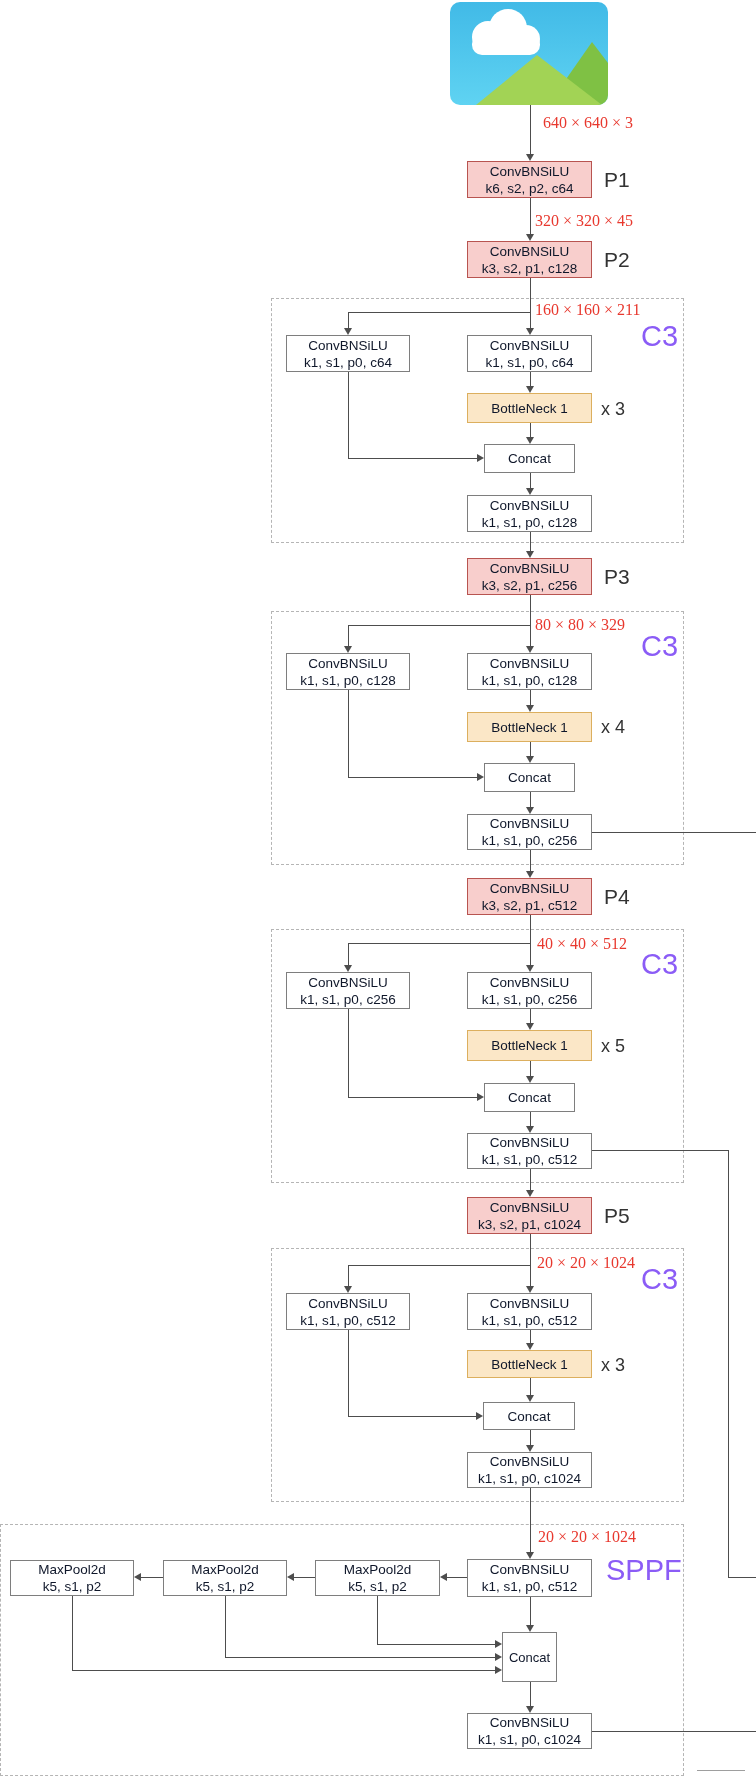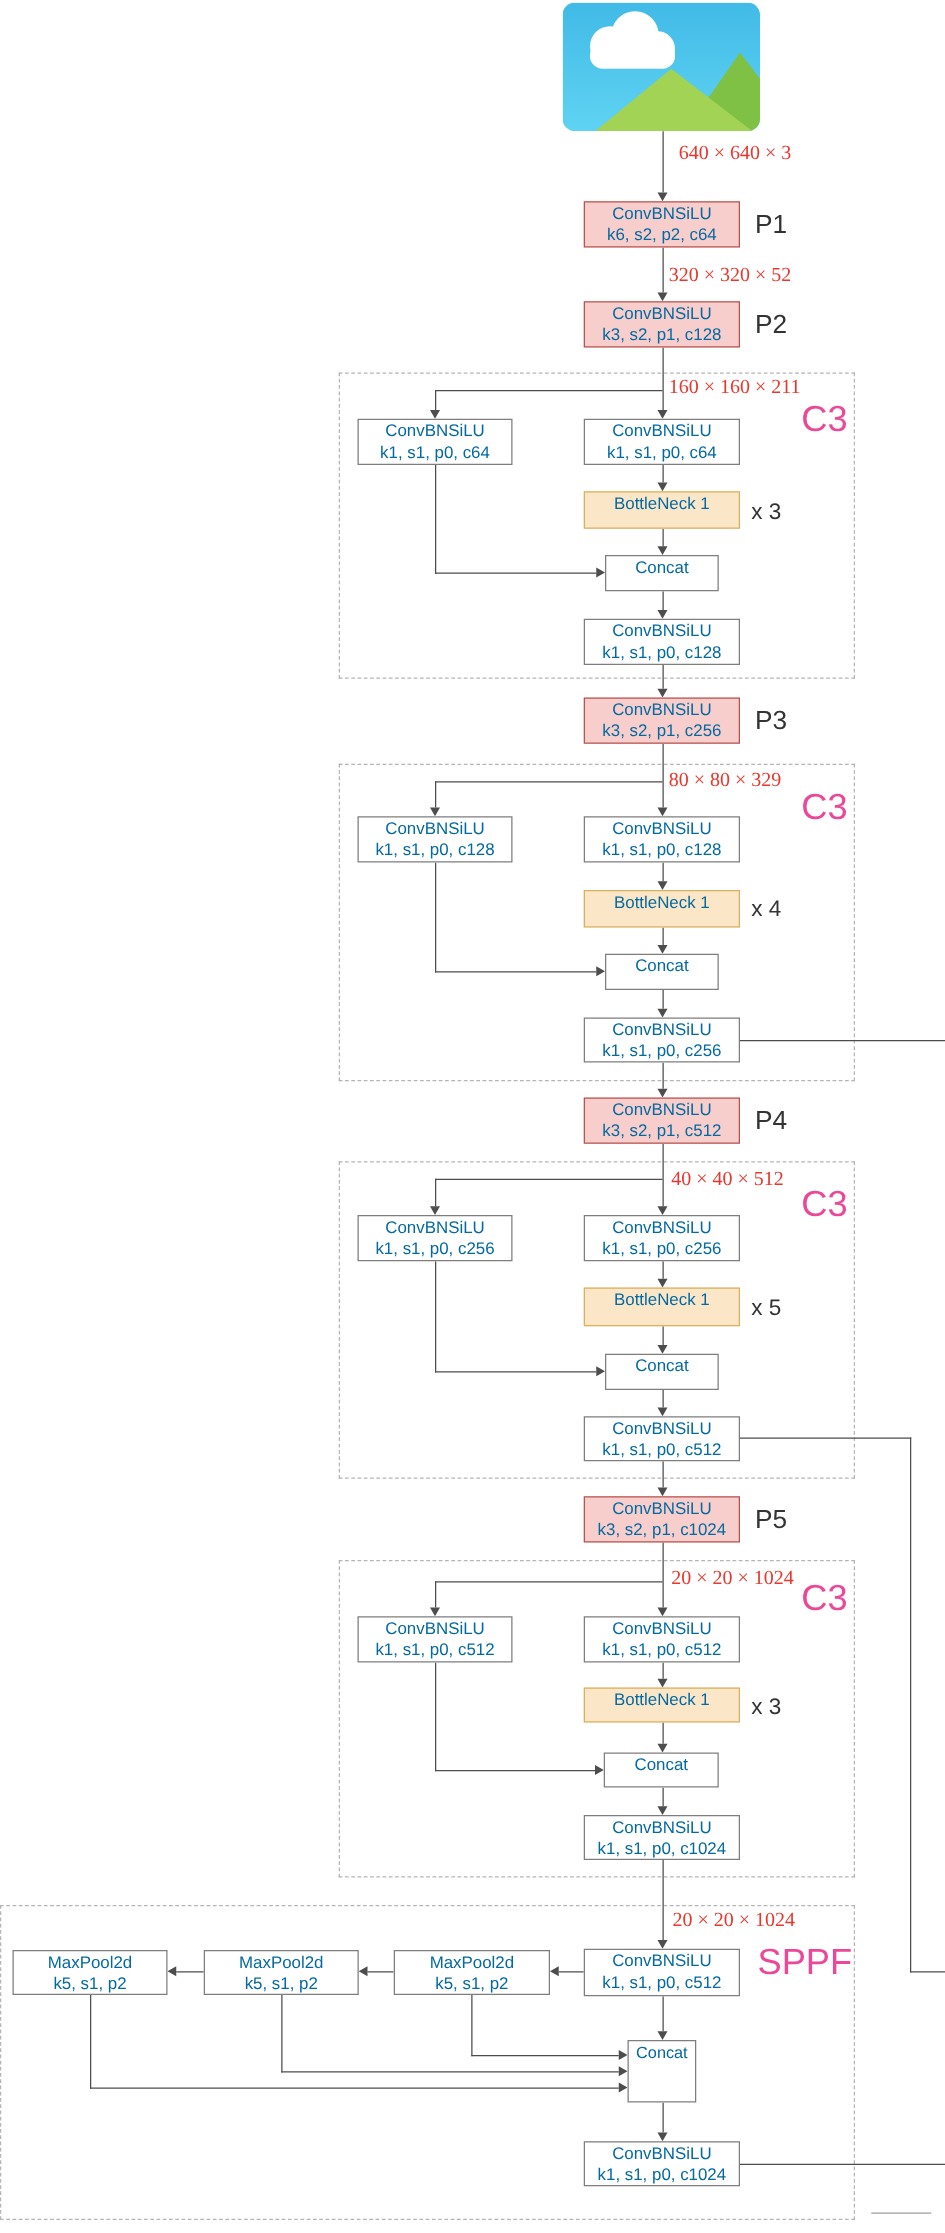--- a/index.html
+++ b/index.html
@@ -1,35 +1,35 @@
 <!DOCTYPE html>
 <html><head>
 <meta charset="utf-8">
 <style>
   html,body{margin:0;padding:0;background:#fff;}
   .stage{position:relative;width:756px;height:1786px;background:#fff;overflow:hidden;
          font-family:"Liberation Sans",sans-serif;}
   .b{position:absolute;box-sizing:border-box;background:#fff;border:1px solid #7e7e7e;
-     display:flex;flex-direction:column;align-items:center;
-     text-align:center;font-size:13.5px;line-height:17px;color:#0369a1;white-space:nowrap;}
+     display:flex;flex-direction:column;align-items:center;justify-content:center;
+     text-align:center;font-size:13.5px;line-height:17px;color:#0f172a;white-space:nowrap;}
   .pink{background:#f8cecc;border-color:#b85450;}
   .orange{background:#fbe7c7;border-color:#dcaf5e;}
   .dash{position:absolute;box-sizing:border-box;border:1px dashed #b5b5b5;background:transparent;}
   .vl{position:absolute;width:1px;background:#4d4d4d;}
   .hl{position:absolute;height:1px;background:#4d4d4d;}
   .ad{position:absolute;width:0;height:0;border-left:4px solid transparent;
       border-right:4px solid transparent;border-top:7px solid #4d4d4d;}
   .ar{position:absolute;width:0;height:0;border-top:4px solid transparent;
       border-bottom:4px solid transparent;border-left:7px solid #4d4d4d;}
   .al{position:absolute;width:0;height:0;border-top:4px solid transparent;
       border-bottom:4px solid transparent;border-right:7px solid #4d4d4d;}
   .dim{position:absolute;font-family:"Liberation Serif",serif;font-size:16px;
        color:#e8382e;white-space:nowrap;}
   .plab{position:absolute;font-size:21px;color:#333;white-space:nowrap;}
-  .big{position:absolute;font-size:29px;color:#ec4899;white-space:nowrap;}
+  .big{position:absolute;font-size:29px;color:#8b5cf6;white-space:nowrap;}
   .xlab{position:absolute;font-size:18px;color:#333;white-space:nowrap;}
   .wm{position:absolute;font-size:19px;color:#b3b3b3;white-space:nowrap;}
   .icon{position:absolute;left:450px;top:2px;width:158px;height:103px;border-radius:10px;
         overflow:hidden;}
 </style>
 </head>
 <body>
 
 <div class="stage">
 
@@ -287,21 +287,21 @@
   </div>
   <div class="b" style="left:502px;top:1632px;width:55px;height:50px;font-size:13px;">
     <span>Concat</span>
   </div>
   <div class="b" style="left:467px;top:1713px;width:125px;height:36px;">
     <span>ConvBNSiLU</span>
     <span>k1, s1, p0, c1024</span>
   </div>
 
   <div class="dim" style="left:543px;top:114px;">640 × 640 × 3</div>
-  <div class="dim" style="left:535px;top:212px;">320 × 320 × 52</div>
+  <div class="dim" style="left:535px;top:212px;">320 × 320 × 45</div>
   <div class="dim" style="left:535px;top:301px;">160 × 160 × 211</div>
   <div class="dim" style="left:535px;top:616px;">80 × 80 × 329</div>
   <div class="dim" style="left:537px;top:935px;">40 × 40 × 512</div>
   <div class="dim" style="left:537px;top:1254px;">20 × 20 × 1024</div>
   <div class="dim" style="left:538px;top:1528px;">20 × 20 × 1024</div>
 
   <div class="wm" style="left:573px;top:1753px;margin-top:44px;">CSDN @_yoking</div>
 
 </div>
 

